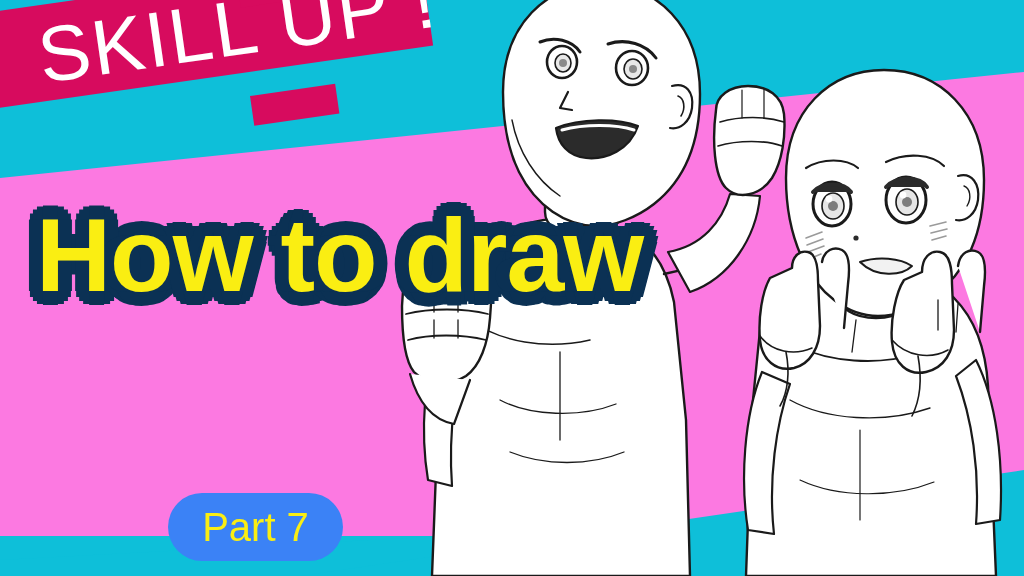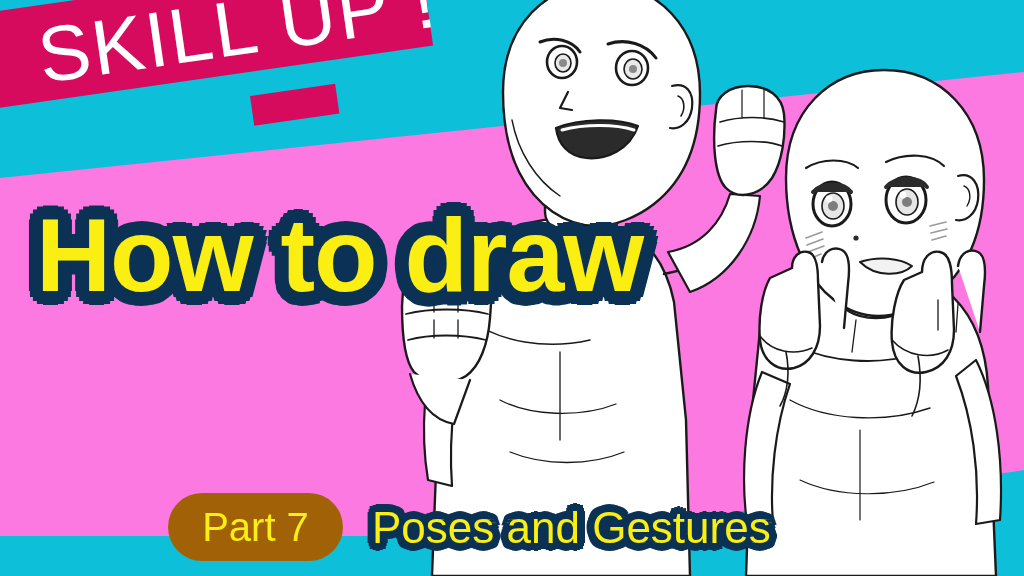--- a/index.html
+++ b/index.html
@@ -127,21 +127,21 @@
       -7px -7px 0 #fff, 7px -7px 0 #fff, -7px 7px 0 #fff, 7px 7px 0 #fff,
       -8px -4px 0 #fff, 8px -4px 0 #fff, -8px 4px 0 #fff, 8px 4px 0 #fff,
       -4px -8px 0 #fff, 4px -8px 0 #fff, -4px 8px 0 #fff, 4px 8px 0 #fff;
   }
 
   
   #part-pill{
     position:absolute;
     left:168px;top:452px;
     width:175px;height:68px;
-    background:#a16207;
+    background:#3b82f6;
     border-radius:40px;
     display:flex;align-items:center;justify-content:center;
     z-index:10;
   }
   #part-pill span{
     color:#FAEE12;
     font-size:40px;
     font-weight:400;
     letter-spacing:0px;
     line-height:40px;
@@ -342,16 +342,15 @@
 
   <div id="title-block">
 
     <div class="headline" id="line-how">How to draw</div>
 
 
     <div id="part-pill">
       <span>Part 7</span>
     </div>
 
-    <div id="subtitle">Poses and Gestures</div>
   </div>
 
 </div>
 
 </body></html>

